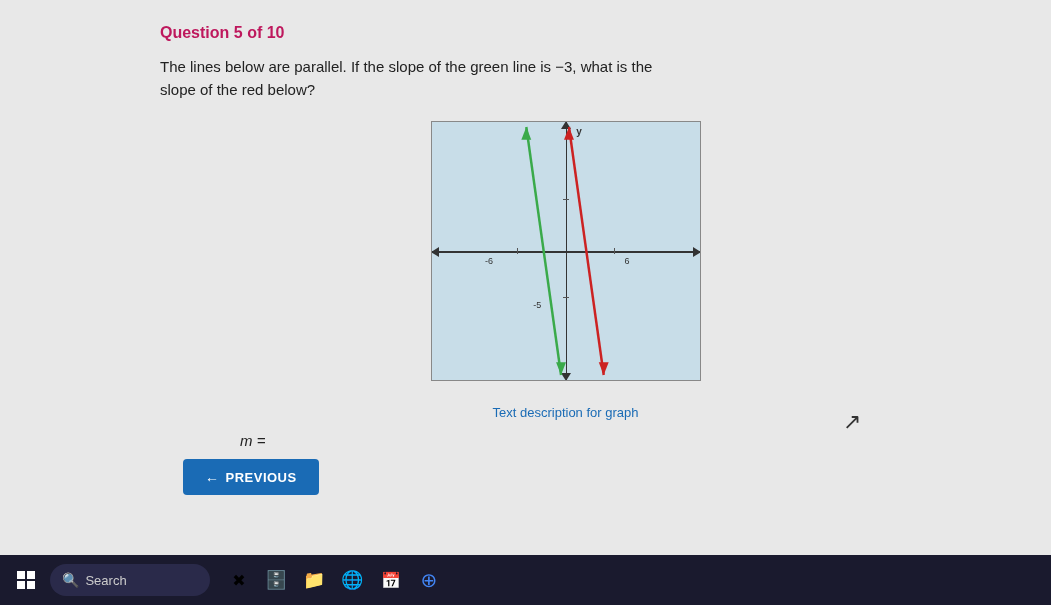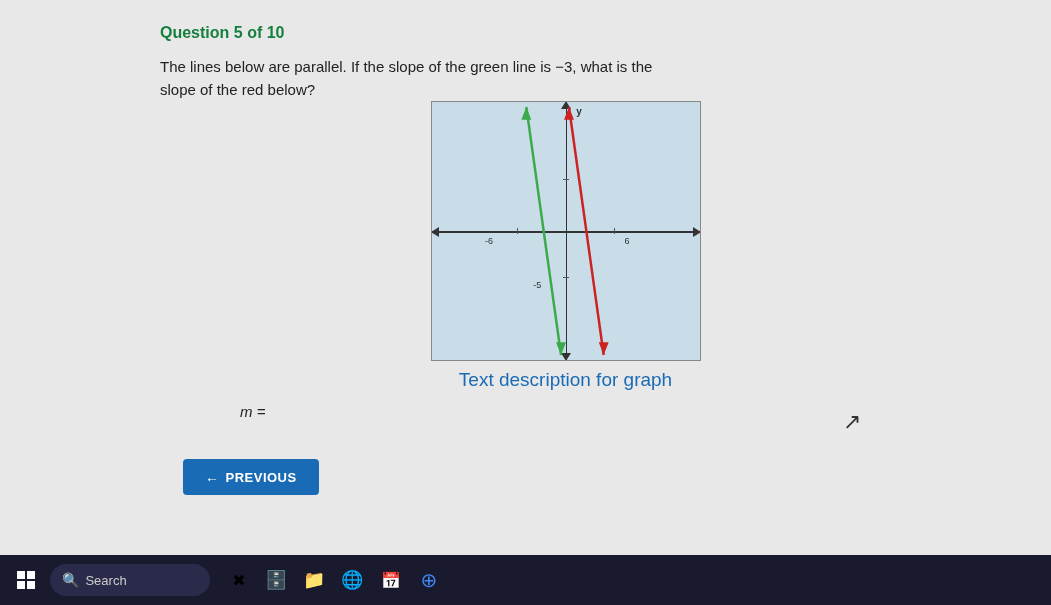--- a/index.html
+++ b/index.html
@@ -16,28 +16,29 @@
       background: #e8e8e8;
       width: 100%;
       height: 555px;
       padding: 24px 160px 20px 160px;
       position: relative;
     }
 
     .question-title {
       font-size: 16px;
       font-weight: bold;
-      color: #15803d;
+      color: #be185d;
       margin-bottom: 14px;
     }
 
     .question-text {
       font-size: 15px;
       color: #222;
       line-height: 1.5;
+      margin-bottom: 20px;
       max-width: 600px;
     }
 
     .graph-container {
       display: flex;
       flex-direction: column;
       align-items: center;
       margin-left: 80px;
       margin-bottom: 12px;
     }
@@ -131,23 +132,23 @@
     
     .graph-svg {
       position: absolute;
       top: 0;
       left: 0;
       width: 100%;
       height: 100%;
     }
 
     .graph-caption {
-      font-size: 19px;
+      font-size: 13px;
       color: #1a6bb5;
-      margin-top: 8px;
+      margin-top: 24px;
       text-decoration: none;
     }
 
     .answer-row {
       display: flex;
       align-items: center;
       margin-top: 12px;
       margin-left: 80px;
       font-size: 15px;
       font-style: italic;

